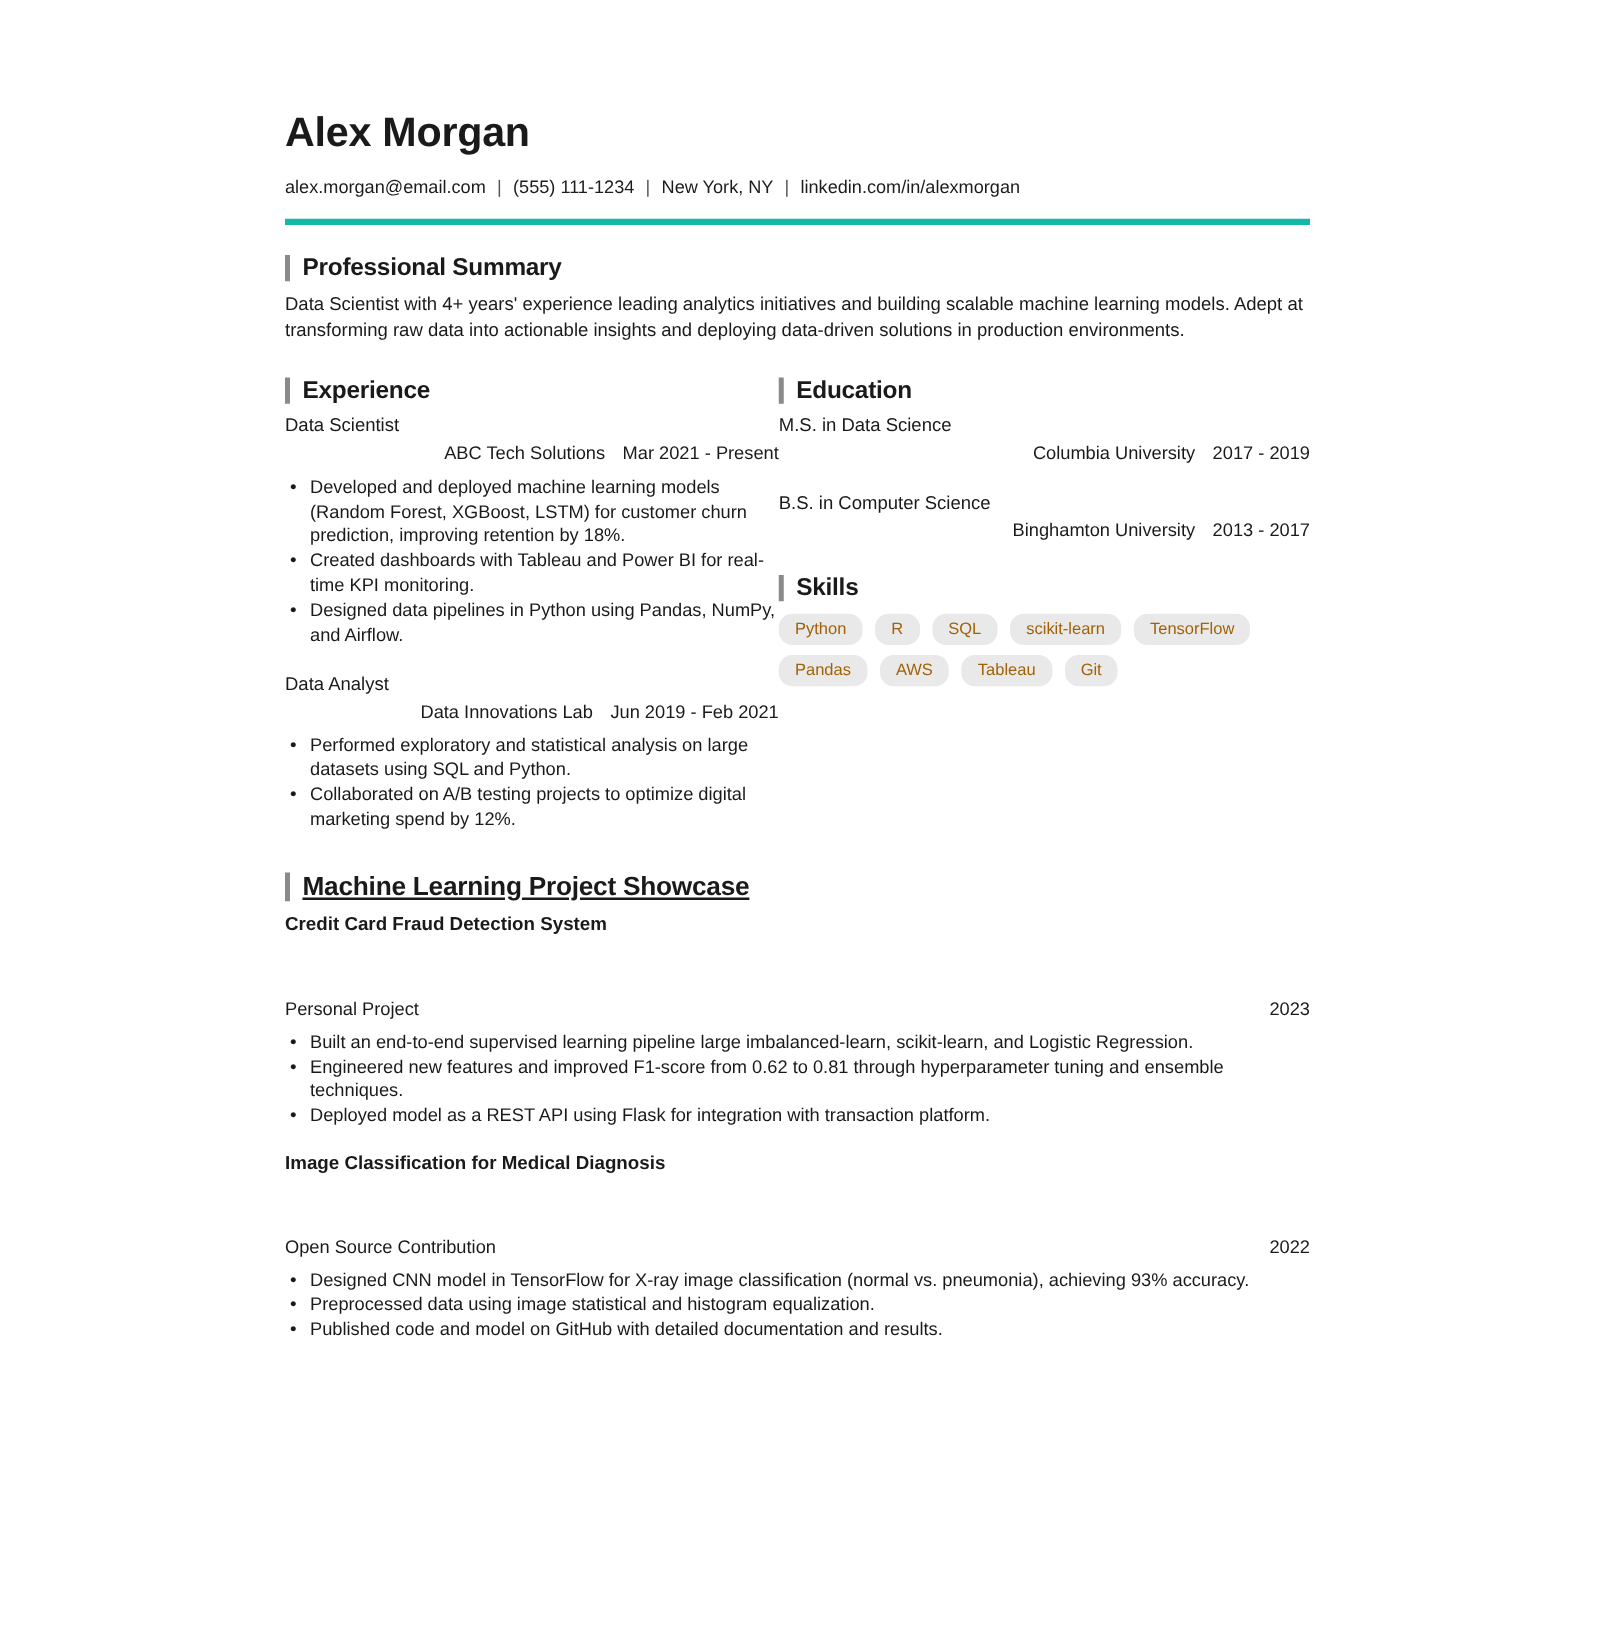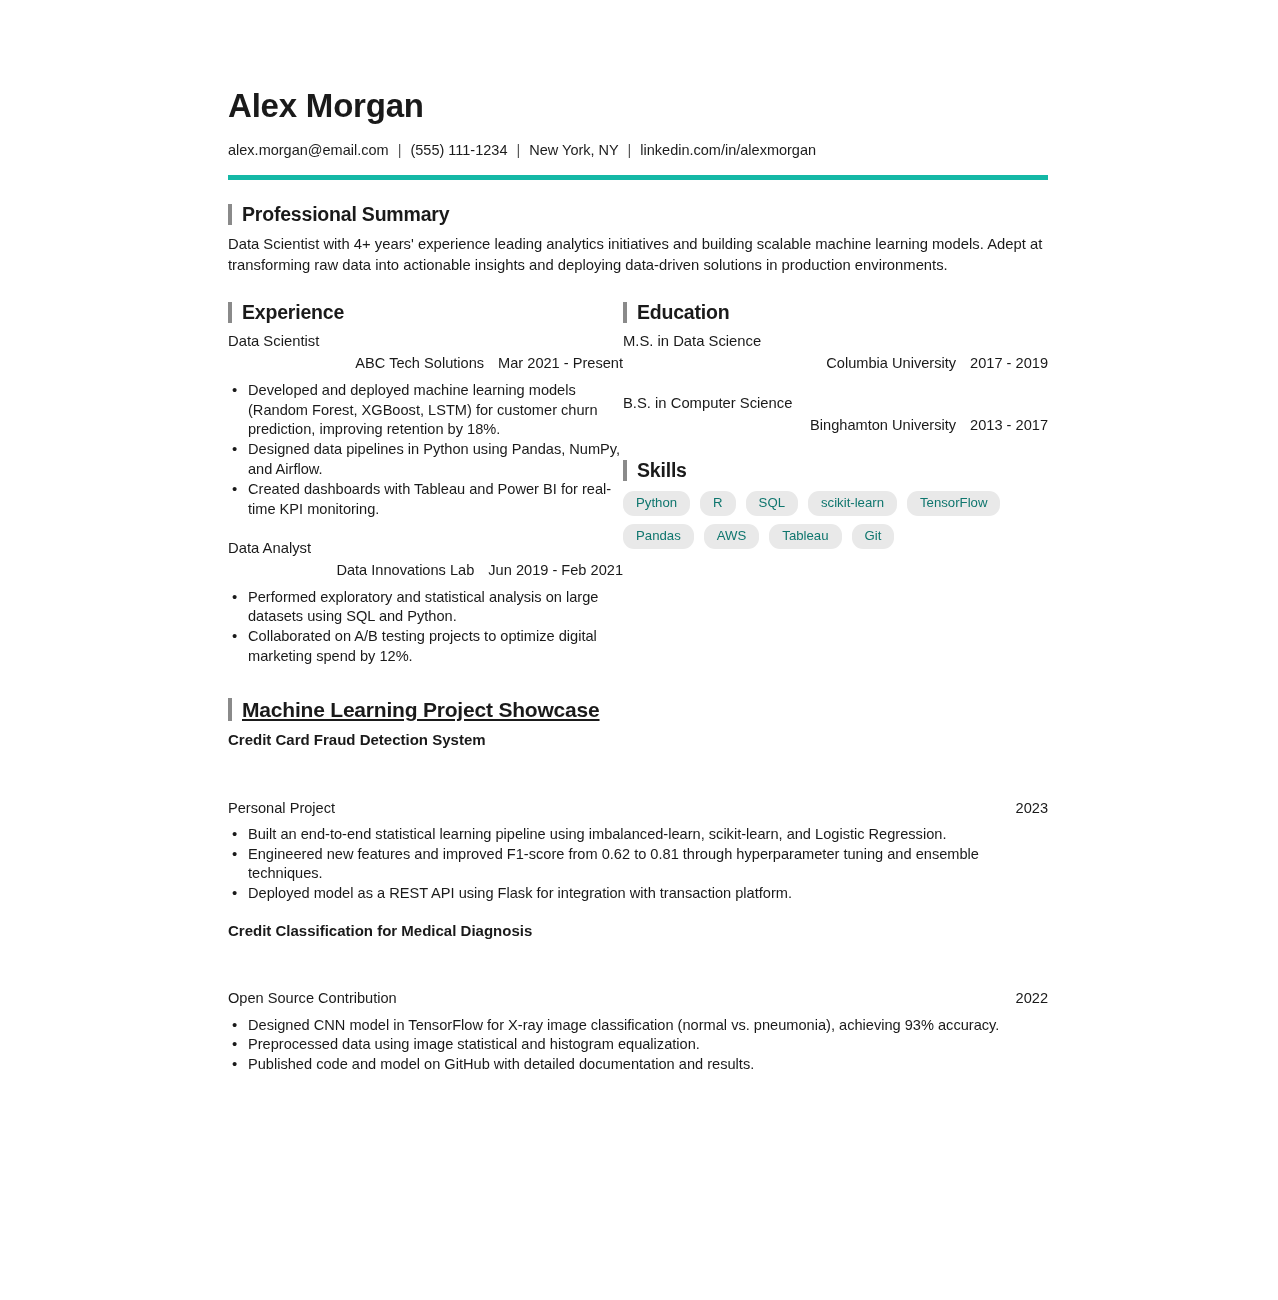--- a/index.html
+++ b/index.html
@@ -128,21 +128,21 @@
     gap: 8px 10px;
     margin-top: 10px;
     max-width: 400px;
   }
   .chip {
     background: #e9e9e9;
     border-radius: 11px;
     padding: 4px 13px 5px 13px;
     font-size: 13.2px;
     line-height: 1.2;
-    color: #0f766e;
+    color: #a16207;
     white-space: nowrap;
   }
   
   .showcase {
     margin-top: 28px;
   }
   .showcase .sec-bar { height: 23px; }
   .showcase .sec-title { font-size: 21px; text-decoration: underline; }
   .proj + .proj { margin-top: 18px; }
   .proj-title {
@@ -198,22 +198,22 @@
         </div>
 
         <div class="entry">
           <div class="entry-title">Data Scientist</div>
           <div class="entry-row">
             <span class="entry-org">ABC Tech Solutions</span>
             <span class="entry-date">Mar 2021 - Present</span>
           </div>
           <ul class="bullets">
             <li>Developed and deployed machine learning models (Random Forest, XGBoost, LSTM) for customer churn prediction, improving retention by 18%.</li>
+            <li>Created dashboards with Tableau and Power BI for real-time KPI monitoring.</li>
             <li>Designed data pipelines in Python using Pandas, NumPy, and Airflow.</li>
-            <li>Created dashboards with Tableau and Power BI for real-time KPI monitoring.</li>
           </ul>
         </div>
 
         <div class="entry">
           <div class="entry-title">Data Analyst</div>
           <div class="entry-row">
             <span class="entry-org">Data Innovations Lab</span>
             <span class="entry-date">Jun 2019 - Feb 2021</span>
           </div>
           <ul class="bullets">
@@ -274,28 +274,28 @@
       <span class="sec-title">Machine Learning Project Showcase</span>
     </div>
 
     <div class="proj">
       <div class="proj-title">Credit Card Fraud Detection System</div>
       <div class="proj-row">
         <span>Personal Project</span>
         <span>2023</span>
       </div>
       <ul class="bullets">
-        <li>Built an end-to-end statistical learning pipeline using imbalanced-learn, scikit-learn, and Logistic Regression.</li>
+        <li>Built an end-to-end supervised learning pipeline large imbalanced-learn, scikit-learn, and Logistic Regression.</li>
         <li>Engineered new features and improved F1-score from 0.62 to 0.81 through hyperparameter tuning and ensemble techniques.</li>
         <li>Deployed model as a REST API using Flask for integration with transaction platform.</li>
       </ul>
     </div>
 
     <div class="proj">
-      <div class="proj-title">Credit Classification for Medical Diagnosis</div>
+      <div class="proj-title">Image Classification for Medical Diagnosis</div>
       <div class="proj-row">
         <span>Open Source Contribution</span>
         <span>2022</span>
       </div>
       <ul class="bullets">
         <li>Designed CNN model in TensorFlow for X-ray image classification (normal vs. pneumonia), achieving 93% accuracy.</li>
         <li>Preprocessed data using image statistical and histogram equalization.</li>
         <li>Published code and model on GitHub with detailed documentation and results.</li>
       </ul>
     </div>

